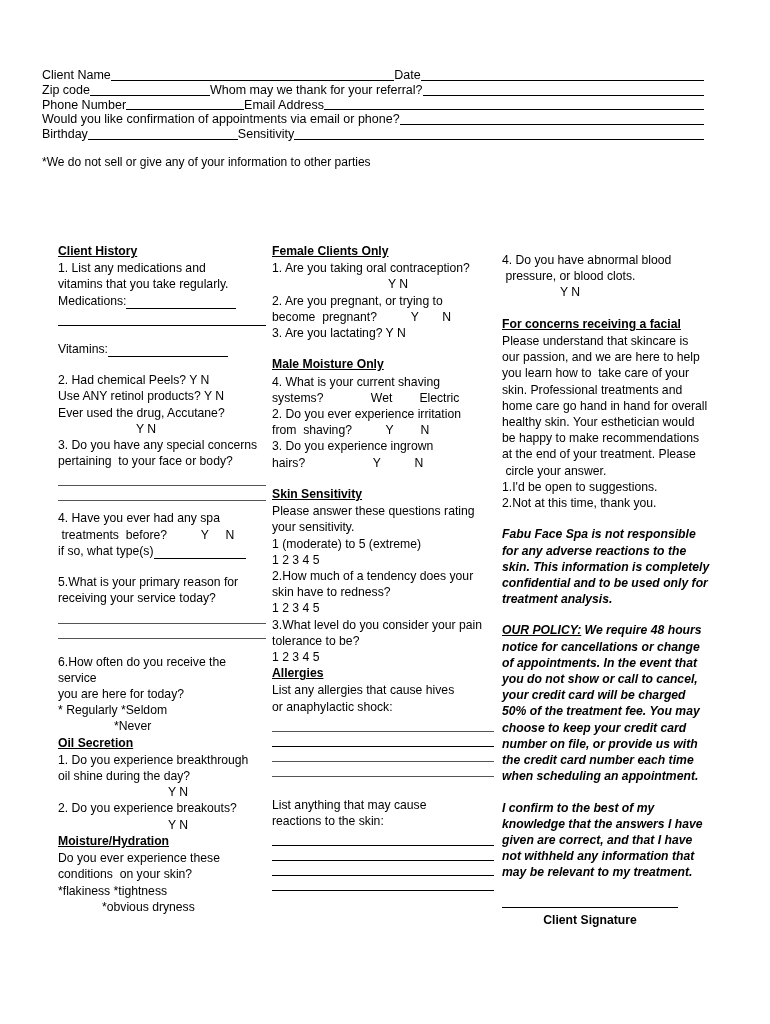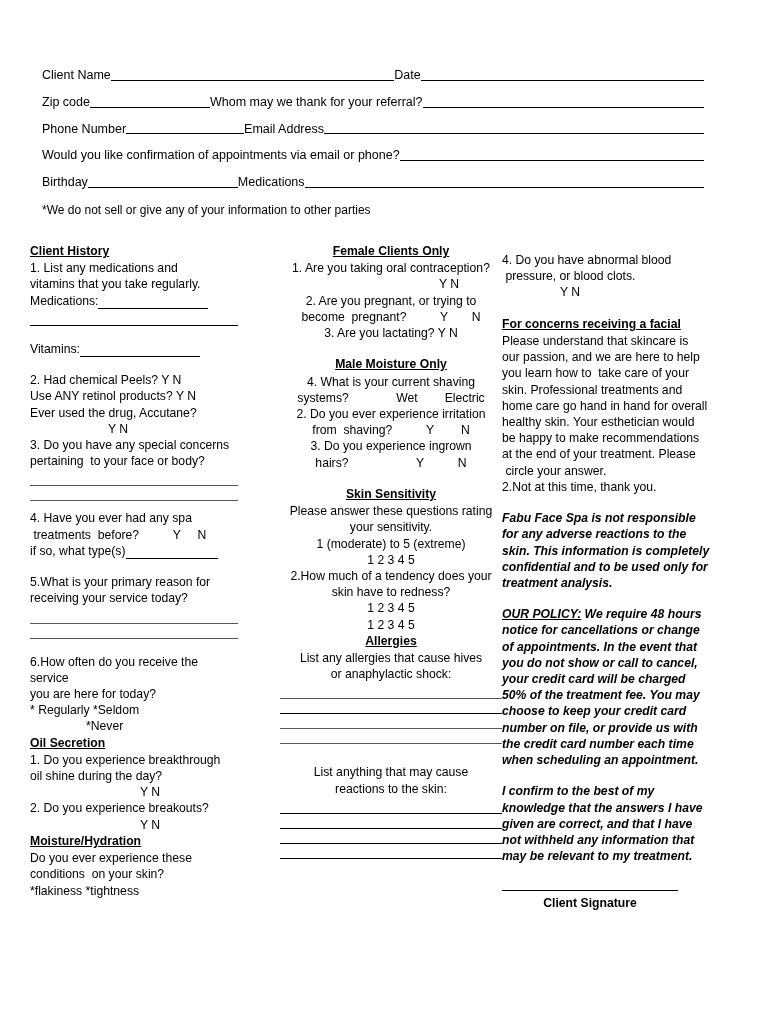--- a/index.html
+++ b/index.html
@@ -23,21 +23,21 @@
     top: 68px;
     width: 662px;
   }
   .hdr-row {
     display: flex;
     align-items: flex-end;
     font-size: 12.5px;
     line-height: 1.18;
     white-space: nowrap;
   }
-  .hdr-row + .hdr-row { margin-top: 12px; }
+  .hdr-row + .hdr-row { }
   .hdr-label { flex: 0 0 auto; }
   .rule {
     flex: 1 1 auto;
     border-bottom: 1px solid #000;
     height: 0;
     margin-bottom: 2px;
   }
   .rule.w-zip   { flex: 0 0 120px; }
   .rule.w-phone { flex: 0 0 118px; }
   .rule.w-bday  { flex: 0 0 150px; }
@@ -52,22 +52,22 @@
     top: 243px;
     left: 0;
     width: 770px;
   }
   .col {
     position: absolute;
     top: 0;
     font-size: 12.2px;
     line-height: 1.33;
   }
-  #col-left   { left: 30px;  width: 208px; }
-  #col-mid    { left: 280px; width: 222px; text-align: center; }
+  #col-left   { left: 58px;  width: 208px; }
+  #col-mid    { left: 272px; width: 222px; }
   #col-right  { left: 502px; width: 208px; }
 
   .sec-head {
     font-weight: bold;
     text-decoration: underline;
     display: inline-block;
     margin-bottom: 1px;
   }
   .line-txt { white-space: pre-wrap; }
   p.blk { margin: 0; }
@@ -144,21 +144,21 @@
   </div>
 
   <div class="hdr-row">
     <span class="hdr-label">Would you like confirmation of appointments via email or phone?</span>
     <span class="rule"></span>
   </div>
 
   <div class="hdr-row">
     <span class="hdr-label">Birthday </span>
     <span class="rule w-bday"></span>
-    <span class="hdr-label">Medications</span>
+    <span class="hdr-label">Sensitivity</span>
     <span class="rule"></span>
   </div>
 
   <div class="note">*We do not sell or give any of your information to other parties</div>
 </div>
 
 <div id="cols">
 
   <div class="col" id="col-left">
 
@@ -204,20 +204,21 @@
     <p class="blk line-txt">1. Do you experience breakthrough
 oil shine during the day?</p>
     <p class="blk" style="padding-left:110px">Y       N</p>
     <p class="blk">2. Do you experience breakouts?</p>
     <p class="blk" style="padding-left:110px">Y       N</p>
 
     <span class="sec-head">Moisture/Hydration</span>
     <p class="blk line-txt">Do you ever experience these
 conditions  on your skin?</p>
     <p class="blk">*flakiness             *tightness</p>
+    <p class="blk" style="padding-left:44px">*obvious dryness</p>
   </div>
 
   <div class="col" id="col-mid">
 
     <span class="sec-head">Female Clients Only</span>
     <p class="blk">1. Are you taking oral contraception?</p>
     <p class="blk" style="padding-left:116px">Y     N</p>
     <p class="blk line-txt">2. Are you pregnant, or trying to
 become  pregnant?          Y       N</p>
     <p class="blk">3. Are you lactating?          Y       N</p>
@@ -233,20 +234,22 @@
 
     <div class="gap-md"></div>
     <span class="sec-head">Skin Sensitivity </span>
     <p class="blk line-txt">Please answer these questions rating
 your sensitivity.</p>
     <p class="blk"> 1 (moderate) to 5 (extreme)</p>
     <p class="blk scale">1     2     3    4    5</p>
     <p class="blk line-txt">2.How much of a tendency does your
 skin have to redness?</p>
     <p class="blk scale">1     2     3    4    5</p>
+    <p class="blk line-txt">3.What level do you consider your pain
+tolerance to be?</p>
     <p class="blk scale">1     2     3    4    5</p>
 
     <span class="sec-head">Allergies</span>
     <p class="blk line-txt">List any allergies that cause hives
 or anaphylactic shock:</p>
     <div class="wline faint"></div>
     <div class="wline tight"></div>
     <div class="wline faint tight"></div>
     <div class="wline faint tight"></div>
 
@@ -270,20 +273,21 @@
     <span class="sec-head">For concerns receiving a facial</span>
     <p class="blk line-txt">Please understand that skincare is
 our passion, and we are here to help
 you learn how to  take care of your
 skin. Professional treatments and
 home care go hand in hand for overall
 healthy skin. Your esthetician would
 be happy to make recommendations
 at the end of your treatment. Please
  circle your answer.</p>
+    <p class="blk">1.I'd be open to suggestions.</p>
     <p class="blk">2.Not at this time, thank you.</p>
 
     <div class="gap-md"></div>
     <p class="blk bold-para">Fabu Face Spa is not responsible for any adverse reactions to the skin. This information is completely confidential and to be used only for treatment analysis.</p>
 
     <div class="gap-md"></div>
     <p class="blk bold-para"><span class="ul-inline">OUR POLICY:</span><span> We require 48 hours notice for cancellations or change of appointments. In the event that you do not show or call to cancel, your credit card will be charged 50% of the treatment fee. You may choose to keep your credit card number on file, or provide us with the credit card number each time when scheduling an appointment.</span></p>
 
     <div class="gap-md"></div>
     <p class="blk bi-para">I confirm to the best of my knowledge that the answers I have given are correct, and that I have not withheld any information that may be relevant to my treatment.</p>

